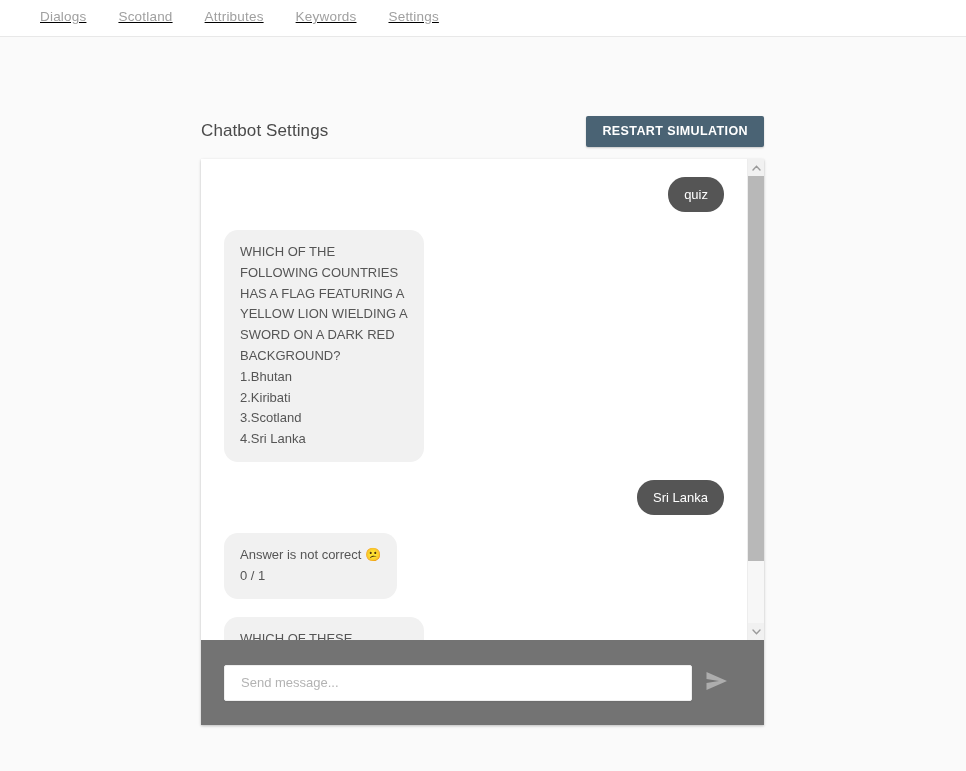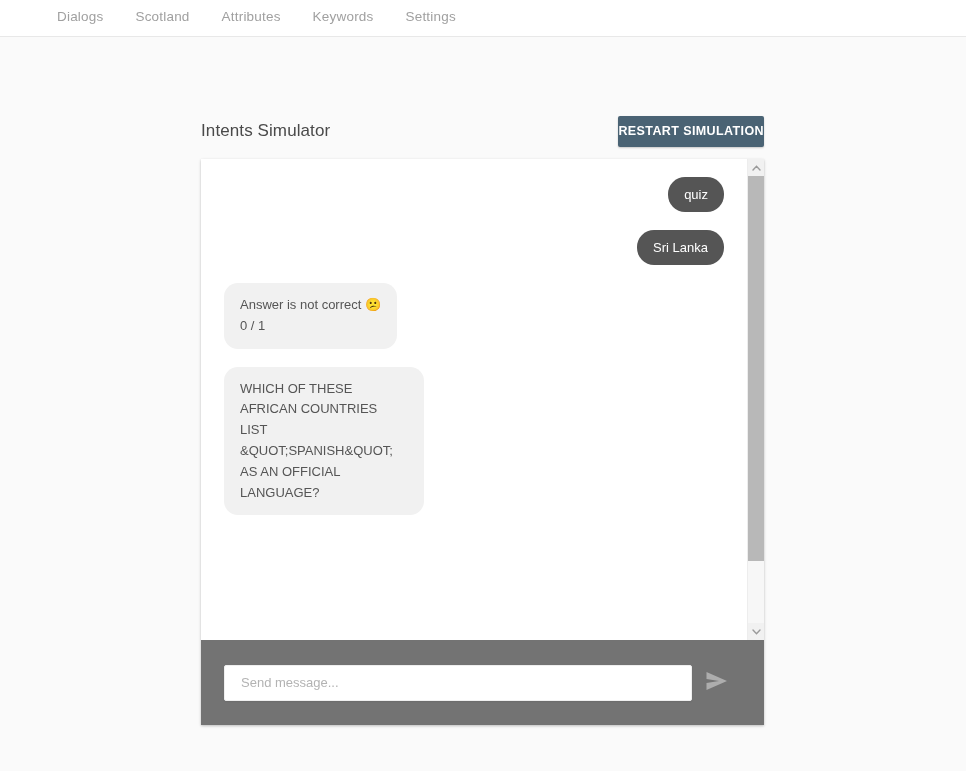--- a/index.html
+++ b/index.html
@@ -18,22 +18,23 @@
   
   .tabbar {
     position: absolute;
     left: 0; top: 0;
     width: 966px;
     height: 37px;
     background: #ffffff;
     border-bottom: 1px solid #e8e8e8;
     display: flex;
     align-items: flex-start;
-    padding-left: 41px;
-    box-sizing: border-box;
+    padding-left: 24px;
+    box-sizing: border-box;
+    text-decoration: underline;
   }
   .tab {
     position: relative;
     height: 36px;
     line-height: 34px;
     padding: 0 16px;
     font-size: 13.5px;
     color: #a0a0a0;
     letter-spacing: .2px;
     cursor: pointer;
@@ -79,21 +80,21 @@
     letter-spacing: .1px;
   }
   .restart-btn {
     background: #4a6374;
     color: #ffffff;
     border: none;
     font-family: "Liberation Sans", sans-serif;
     font-size: 12.5px;
     font-weight: bold;
     letter-spacing: .4px;
-    padding: 0 0;
+    padding: 0 16px;
     height: 31px;
     border-radius: 2px;
     cursor: pointer;
     box-shadow: 0 1px 2px rgba(0,0,0,.2);
   }
 
   .chat-card {
     position: relative;
     width: 563px;
     height: 566px;
@@ -239,33 +240,40 @@
   <div class="tab">Scotland</div>
   <div class="tab">Attributes</div>
   <div class="tab">Keywords</div>
   <div class="tab">Settings</div>
 </div>
 
 <div class="page">
   <div class="panel">
 
     <div class="panel-head">
-      <div class="panel-title">Intents Simulator</div>
+      <div class="panel-title">Chatbot Settings</div>
       <button class="restart-btn">RESTART SIMULATION</button>
     </div>
 
     <div class="chat-card">
 
       <div class="chat-scroll">
         <div class="msgs">
 
           <div class="row user">
             <div class="bubble user">quiz</div>
           </div>
 
+          <div class="row bot">
+            <div class="bubble bot">WHICH OF THE FOLLOWING COUNTRIES HAS A FLAG FEATURING A YELLOW LION WIELDING A SWORD ON A DARK RED BACKGROUND?
+1.Bhutan
+2.Kiribati
+3.Scotland
+4.Sri Lanka</div>
+          </div>
 
           <div class="row user">
             <div class="bubble user">Sri Lanka</div>
           </div>
 
           <div class="row bot">
             <div class="bubble bot">Answer is not correct 😕
 0 / 1</div>
           </div>
 

